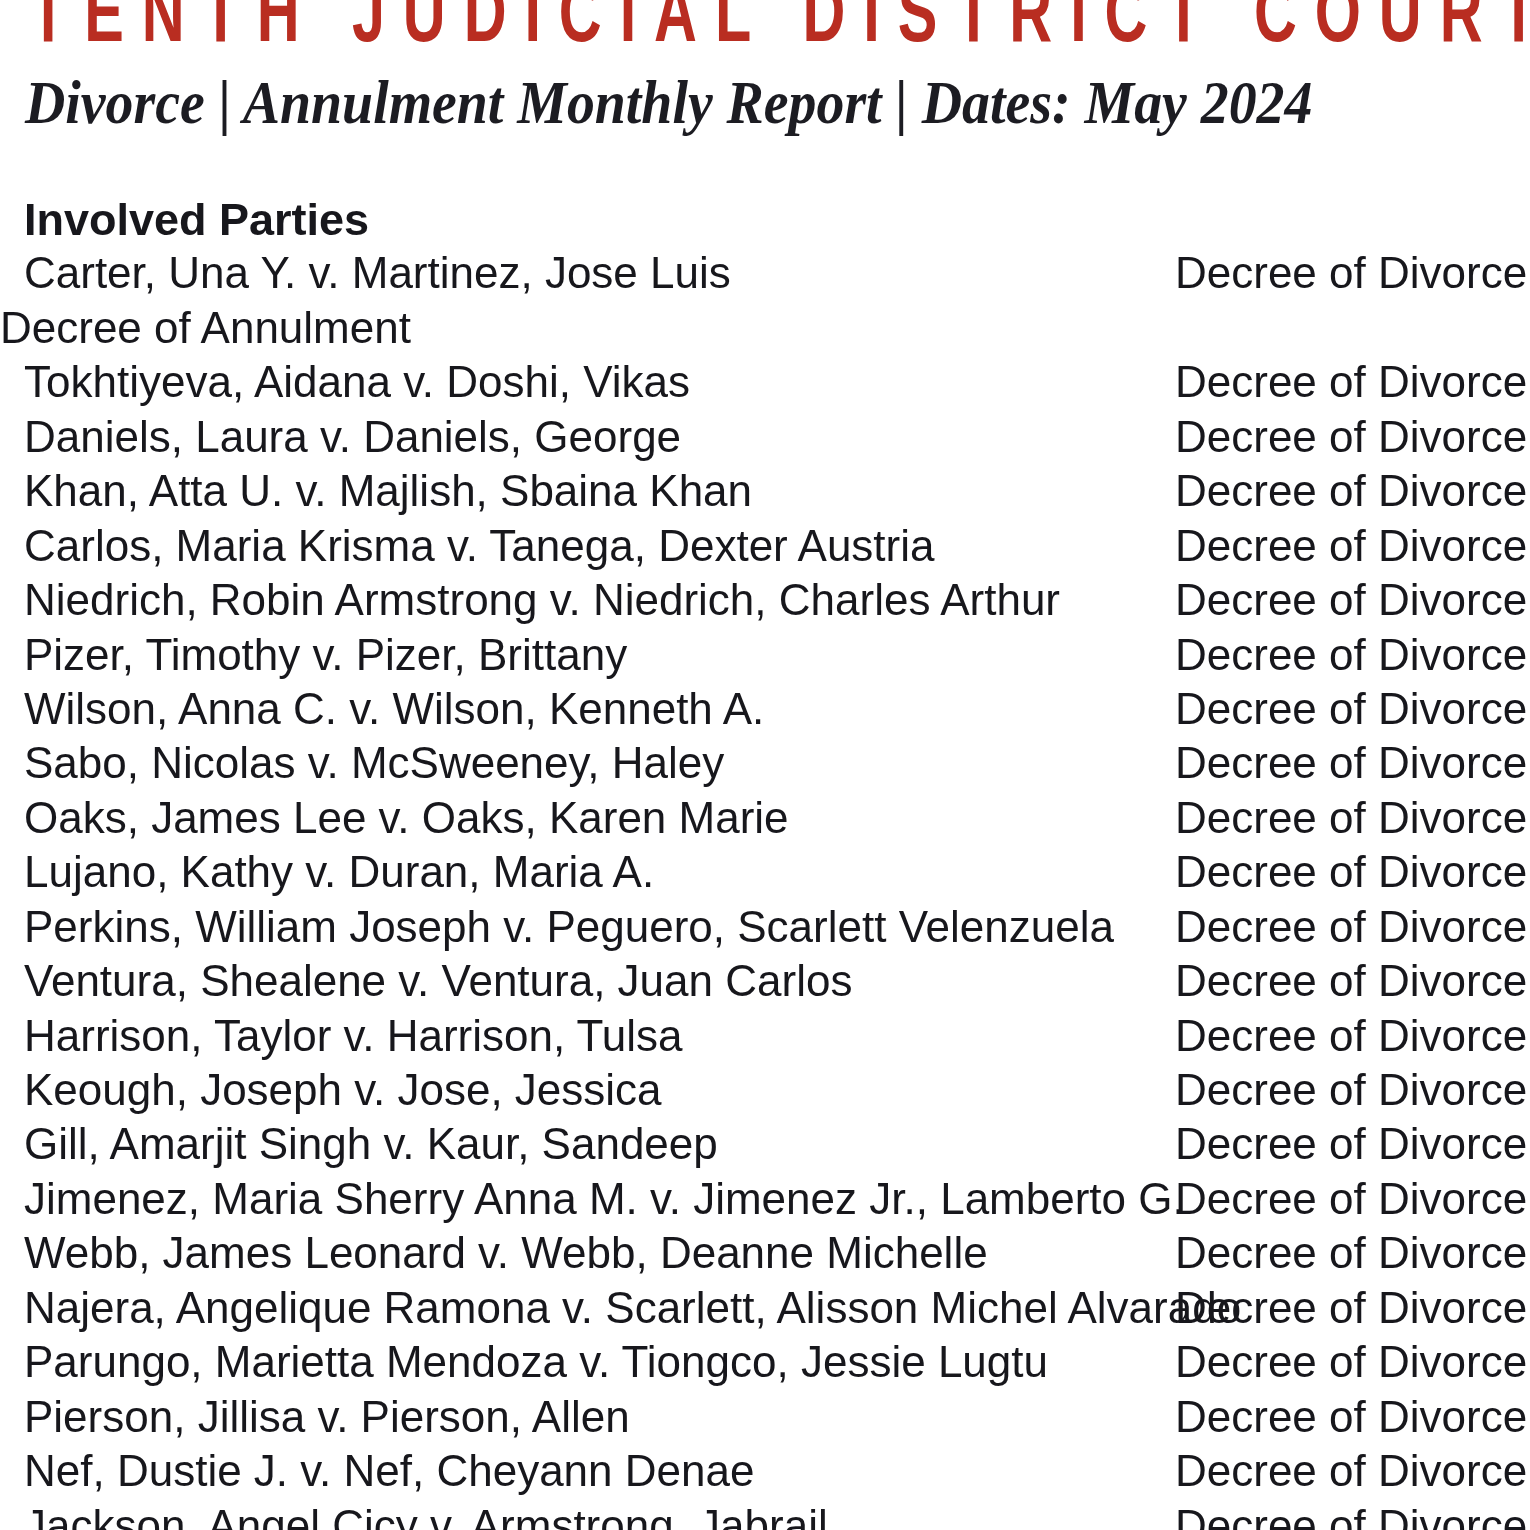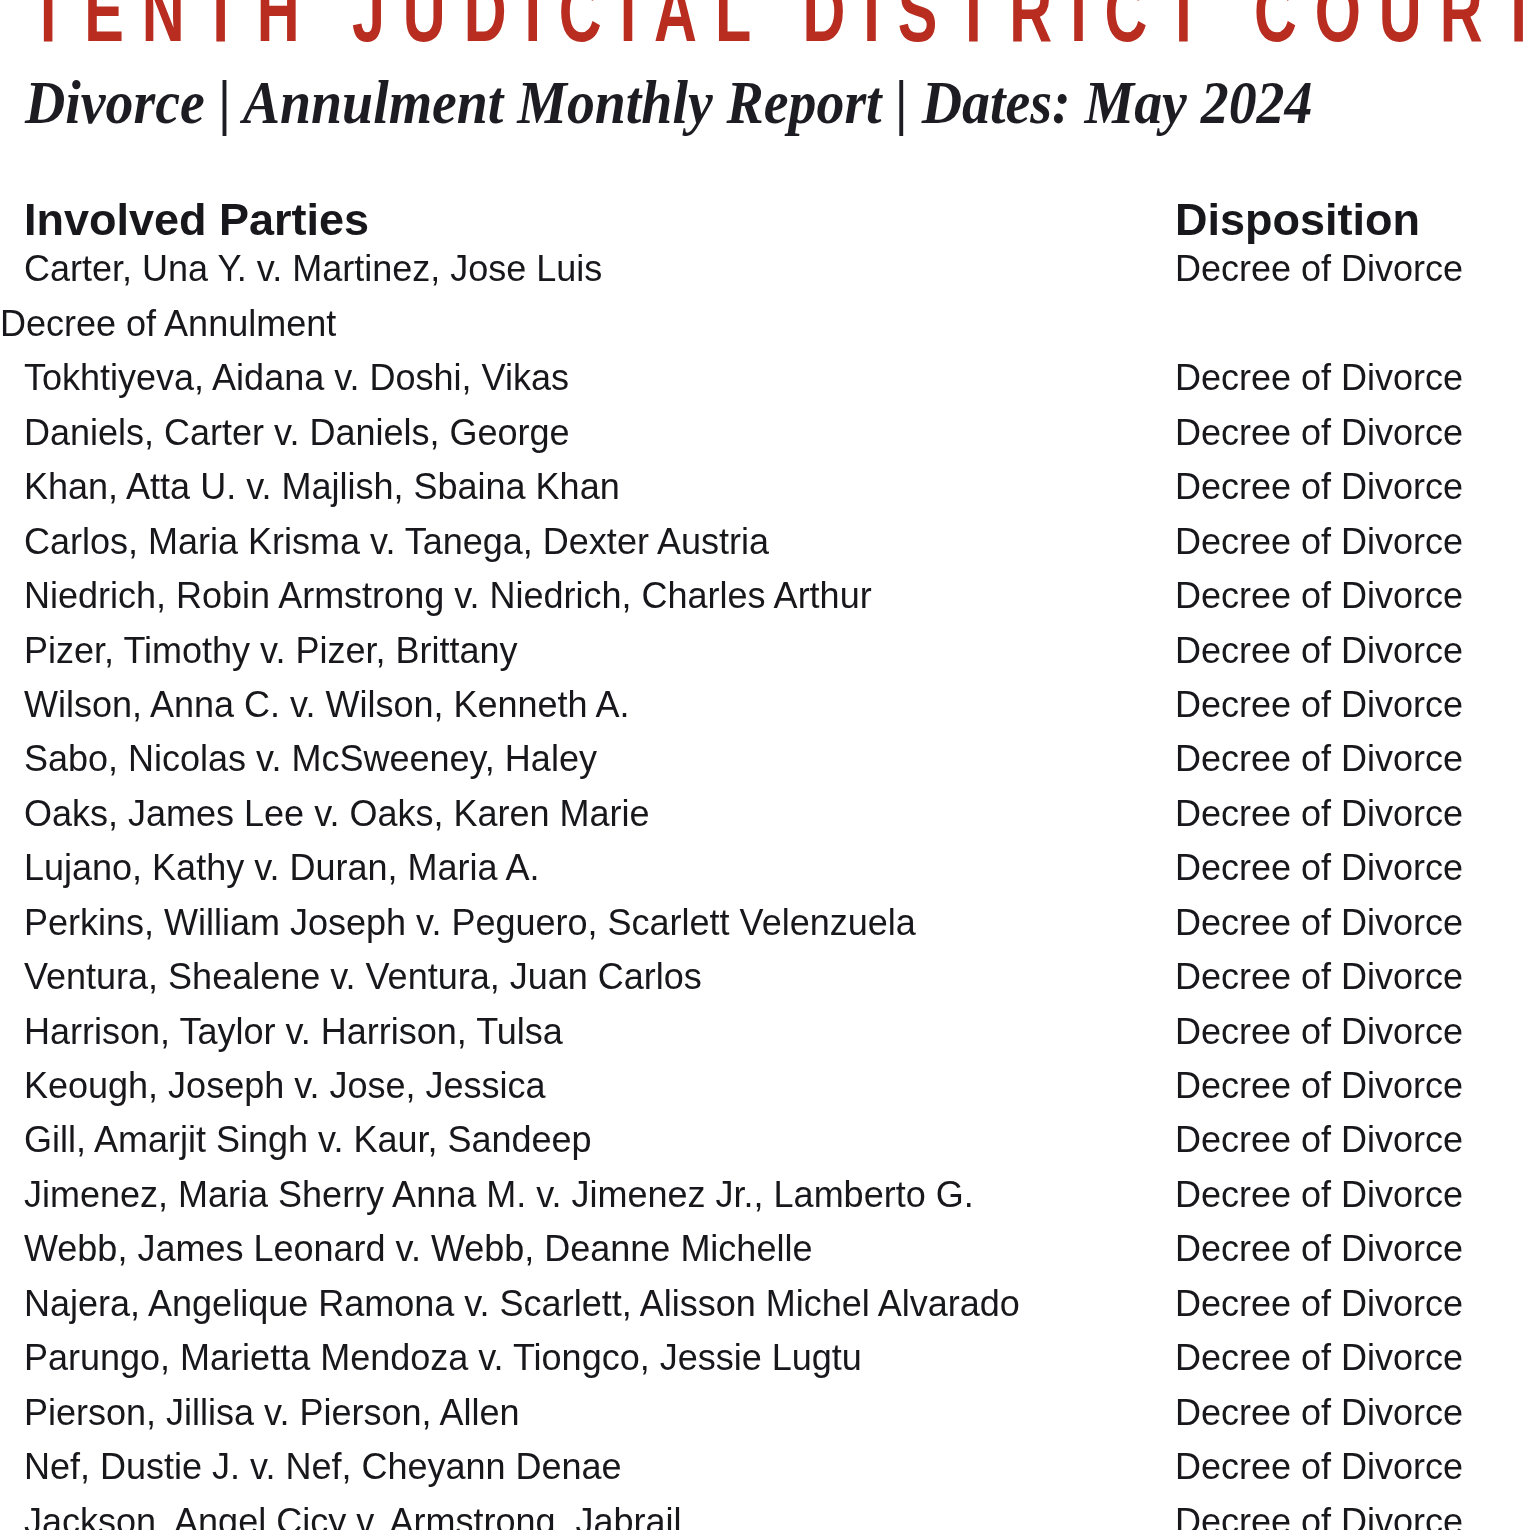--- a/index.html
+++ b/index.html
@@ -53,50 +53,49 @@
   }
   .cell-disposition{
     flex:1 1 auto;
   }
   .condensed{
     transform:scaleX(0.82);
     transform-origin:0 50%;
     white-space:nowrap;
   }
   .hrow{font-weight:bold;font-size:45px;}
-  .row{font-size:36px;}
+  .row{font-size:44px;}
 </style>
 </head>
 <body>
 
 <div class="page">
 
   <div class="banner">TENTH JUDICIAL DISTRICT COURT</div>
 
   <div class="title">Divorce | Annulment Monthly Report | Dates: May 2024</div>
 
   <div class="table">
     <div class="hrow">
       <div class="cell-parties"><span class="condensed">Involved Parties</span></div>
-      <div class="cell-disposition"><span class="condensed">Disposition</span></div>
     </div>
 
     <div class="row">
       <div class="cell-parties"><span class="condensed">Carter, Una Y. v. Martinez, Jose Luis</span></div>
       <div class="cell-disposition"><span class="condensed">Decree of Divorce</span></div>
     </div>
     <div class="row">
       <div class="cell-disposition"><span class="condensed">Decree of Annulment</span></div>
     </div>
     <div class="row">
       <div class="cell-parties"><span class="condensed">Tokhtiyeva, Aidana v. Doshi, Vikas</span></div>
       <div class="cell-disposition"><span class="condensed">Decree of Divorce</span></div>
     </div>
     <div class="row">
-      <div class="cell-parties"><span class="condensed">Daniels, Carter v. Daniels, George</span></div>
+      <div class="cell-parties"><span class="condensed">Daniels, Laura v. Daniels, George</span></div>
       <div class="cell-disposition"><span class="condensed">Decree of Divorce</span></div>
     </div>
     <div class="row">
       <div class="cell-parties"><span class="condensed">Khan, Atta U. v. Majlish, Sbaina Khan</span></div>
       <div class="cell-disposition"><span class="condensed">Decree of Divorce</span></div>
     </div>
     <div class="row">
       <div class="cell-parties"><span class="condensed">Carlos, Maria Krisma v. Tanega, Dexter Austria</span></div>
       <div class="cell-disposition"><span class="condensed">Decree of Divorce</span></div>
     </div>

